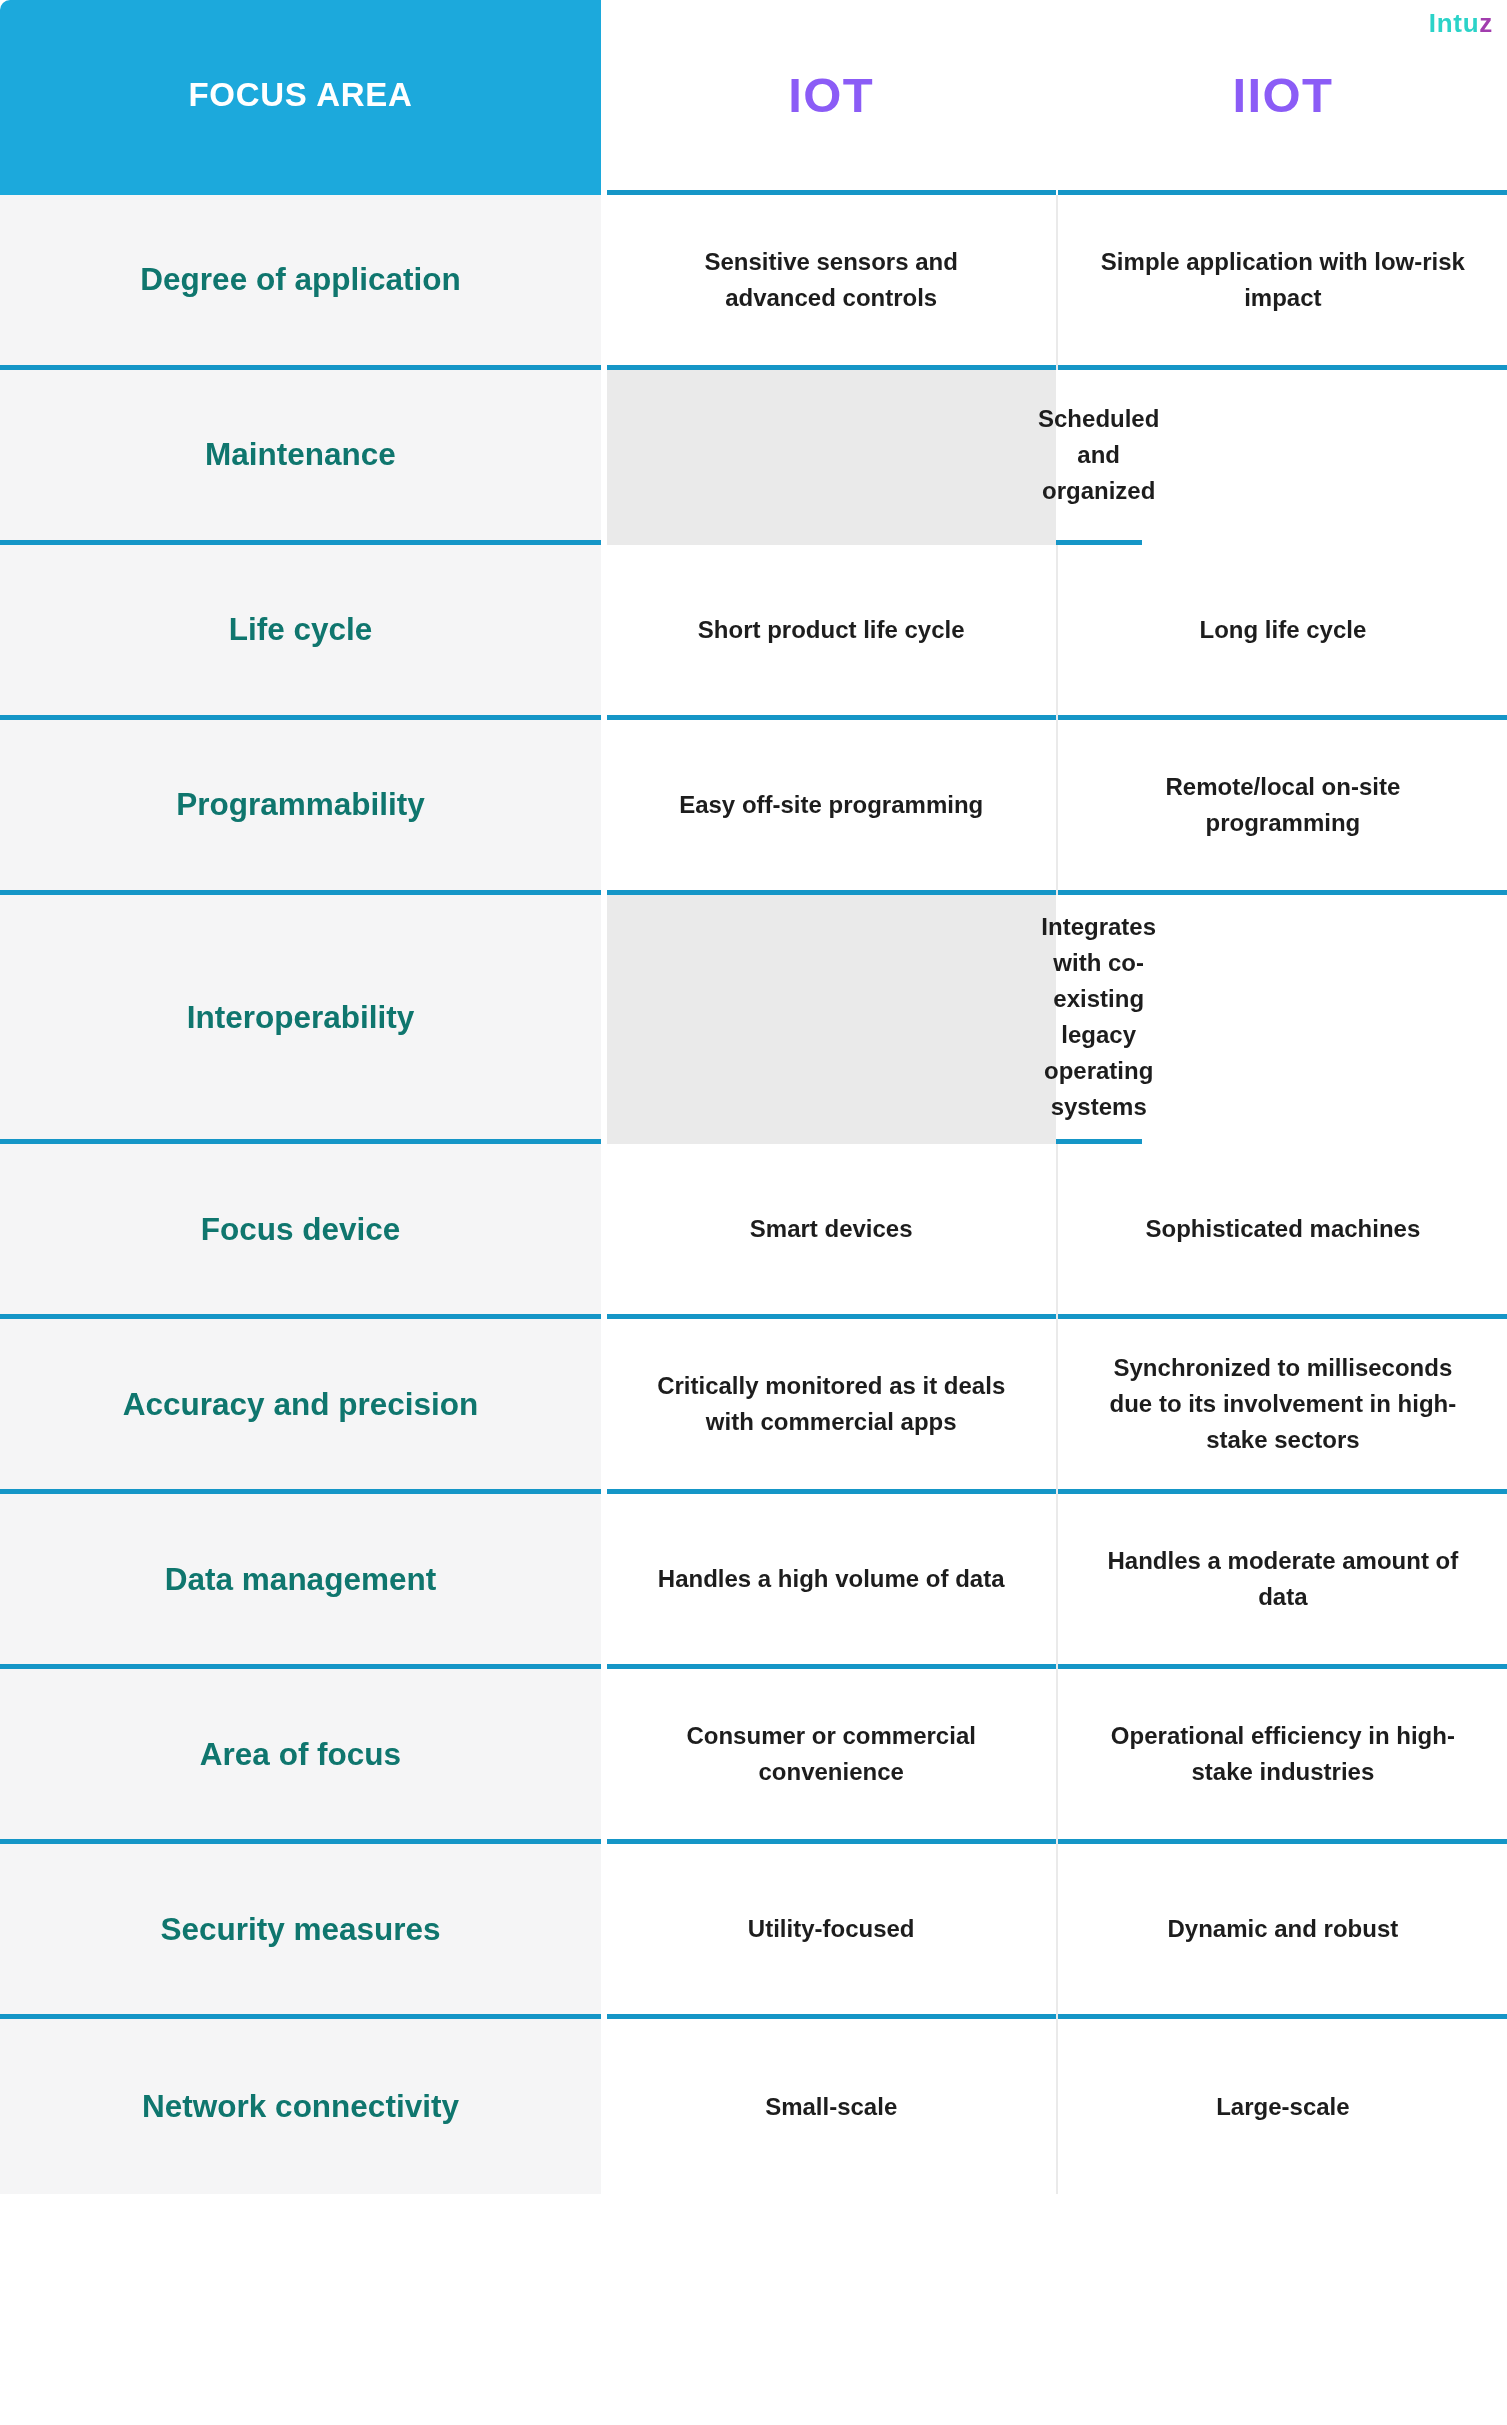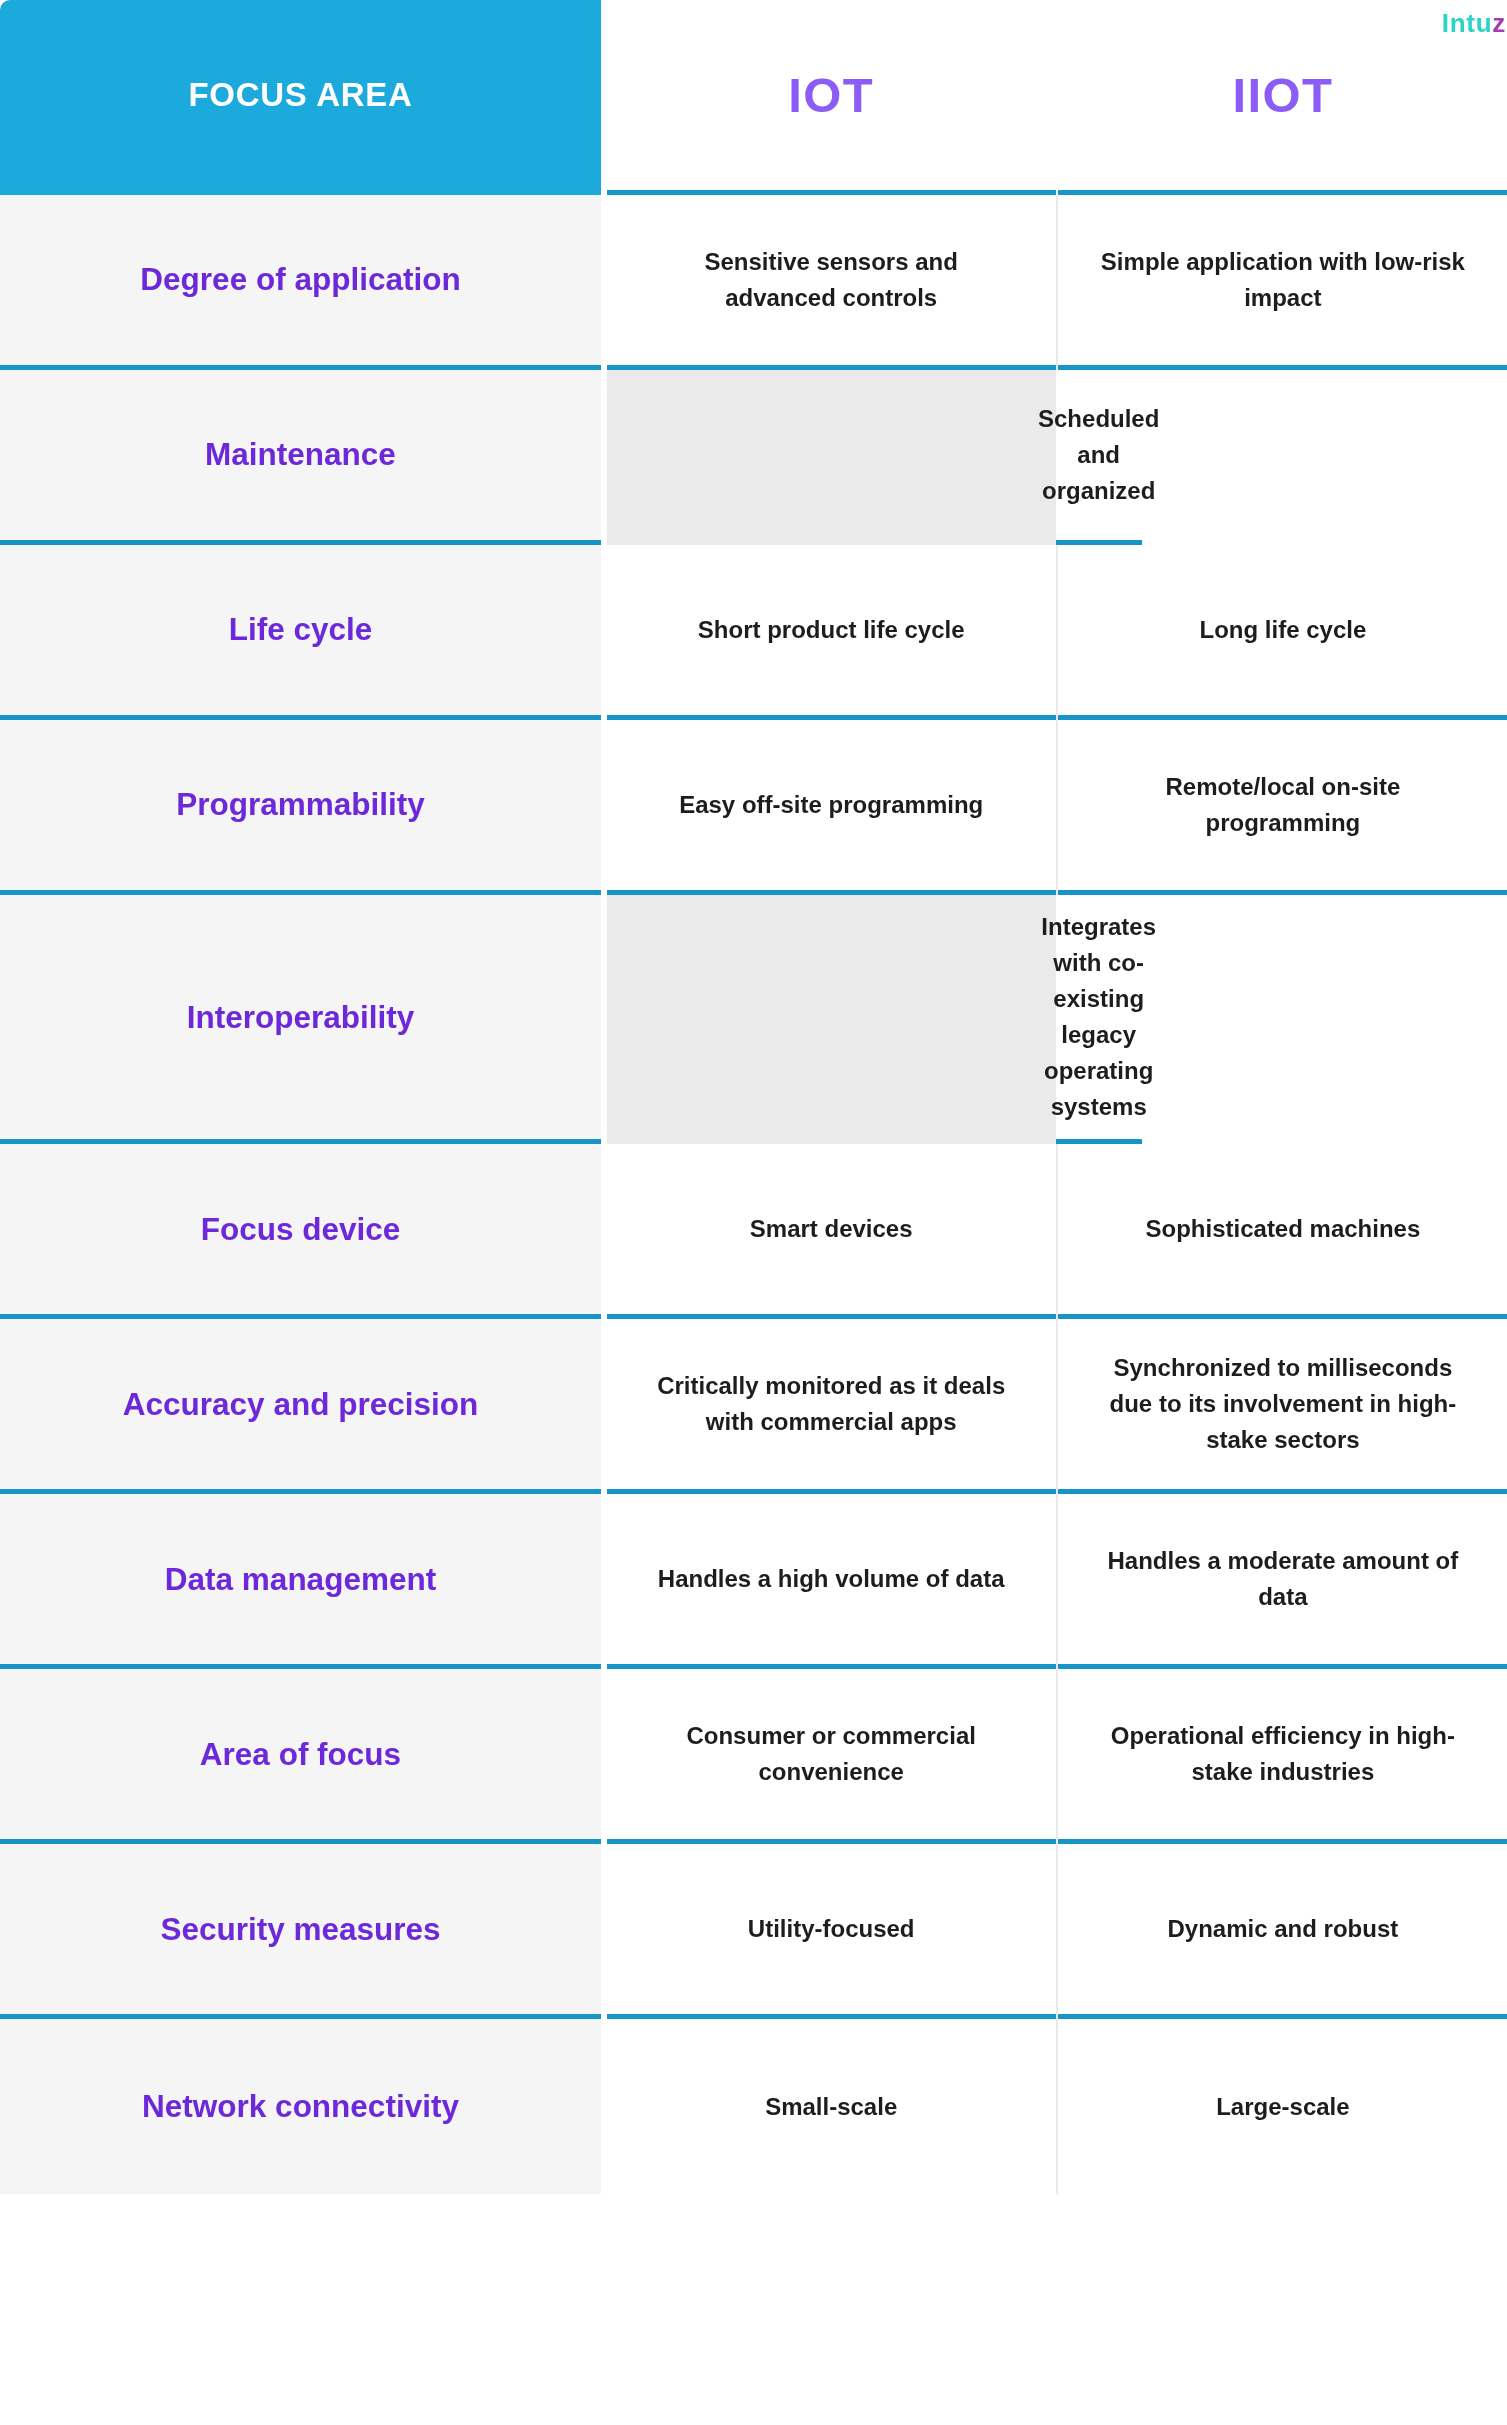--- a/index.html
+++ b/index.html
@@ -40,26 +40,26 @@
     color: #ffffff; font-size: 33px; font-weight: 700; letter-spacing: 0.7px;
   }
   .col-title {
     color: #8b5cf6; font-size: 49px; font-weight: 800; letter-spacing: 1.4px;
   }
   .row.header .cell { background: #ffffff; }
   .row.header .cell.focus-block { background: #1CA9DC; }
 
   
   .label-cell { background: #F5F5F6; }
-  .label-text { color: #6d28d9; font-size: 31.5px; font-weight: 700; }
+  .label-text { color: #0f766e; font-size: 31.5px; font-weight: 700; }
   .value-text { color: #1D1D1D; font-size: 24px; font-weight: 700; line-height: 1.5; }
 
   
   .logo {
-    position: absolute; top: 10px; right: 2px;
+    position: absolute; top: 10px; right: 15px;
     font-size: 26px; font-weight: 700; letter-spacing: 0.7px;
     line-height: 1;
   }
   .logo .logo-main { color: #2BD3C8; }
   .logo .logo-accent { color: #A23DAE; }
 </style>
 </head>
 <body>
 
 <div class="page">

